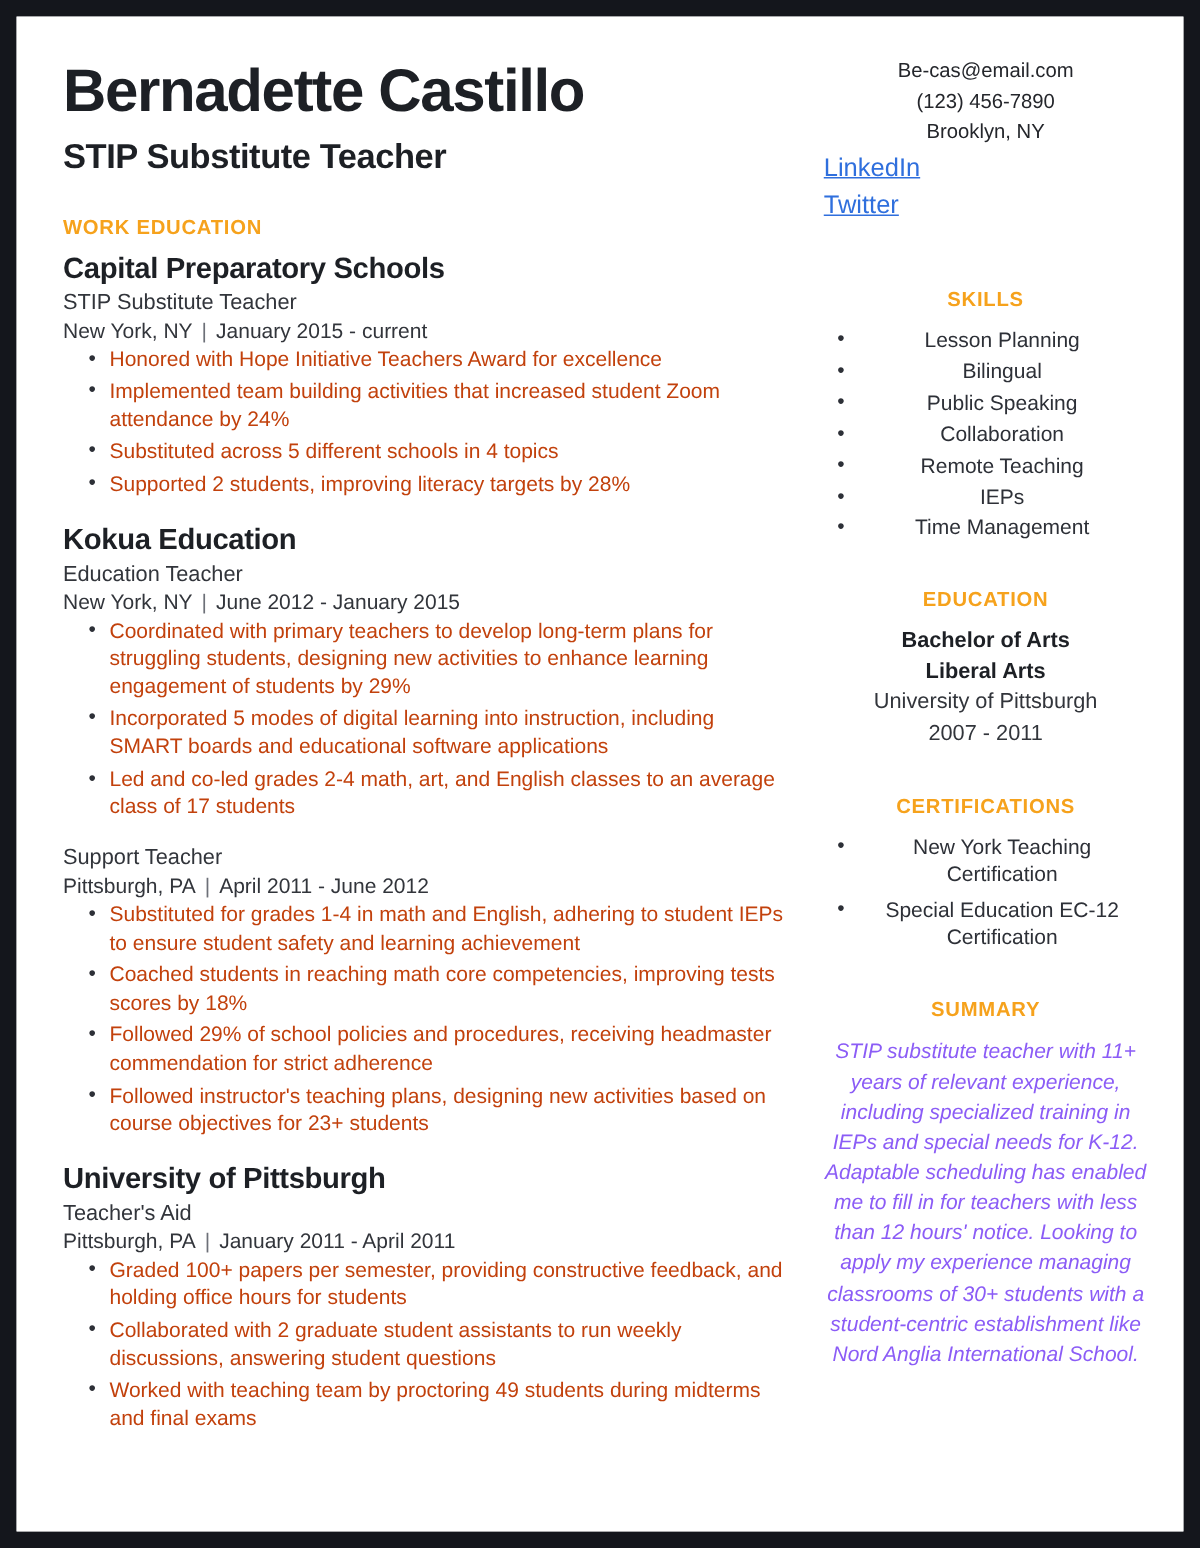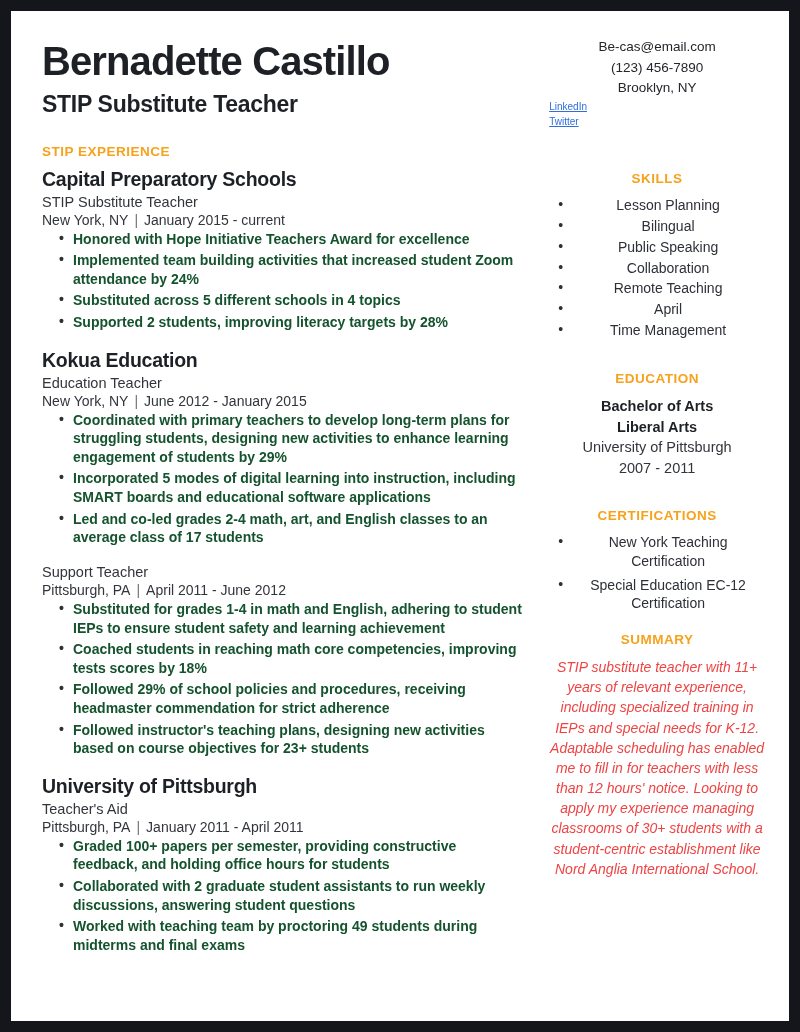--- a/index.html
+++ b/index.html
@@ -57,21 +57,21 @@
     margin: 8px 0 0 0;
   }
 
   
   .contact-line {
     font-size: 13.5px;
     color: #24262b;
     line-height: 1.52;
   }
   .contact-link {
-    font-size: 10px;
+    font-size: 17px;
     color: #2f6fdd;
     text-decoration: underline;
     line-height: 1.52;
     display: block;
     width: fit-content;
     cursor: pointer;
   }
 
   
   .sec-head {
@@ -109,24 +109,23 @@
     color: #6d7078;
   }
   ul.bullets {
     margin: 2px 0 0 0;
     padding-left: 31px;
     list-style: none;
   }
   ul.bullets li {
     position: relative;
     font-size: 14px;
-    color: #14532d;
+    color: #c2410c;
     line-height: 1.33;
     margin-bottom: 3px;
-    font-weight: bold;
   }
   ul.bullets li::before {
     content: "•";
     position: absolute;
     left: -14px;
     top: -1px;
     font-size: 14px;
     color: #2d3037;
   }
 
@@ -160,40 +159,40 @@
     line-height: 1.42;
   }
   .edu-line {
     font-size: 14.5px;
     color: #32353b;
     line-height: 1.42;
   }
   .summary-text {
     font-size: 14px;
     font-style: italic;
-    color: #ef4444;
+    color: #8b5cf6;
     line-height: 1.44;
     margin: 0;
   }
   .block-gap-edu { margin-top: 30px; }
   .block-gap-cert { margin-top: 30px; }
-  .block-gap-sum { margin-top: 20px; }
+  .block-gap-sum { margin-top: 32px; }
 </style>
 </head>
 <body>
 
 <div class="page">
   <div class="inner">
 
     <div class="col-left">
 
       <h1 class="name">Bernadette Castillo</h1>
       <h2 class="job-title">STIP Substitute Teacher</h2>
 
-      <h3 class="sec-head sec-head-left">STIP EXPERIENCE</h3>
+      <h3 class="sec-head sec-head-left">WORK EDUCATION</h3>
 
       <div class="job">
         <div class="org">Capital Preparatory Schools</div>
         <div class="role">STIP Substitute Teacher</div>
         <div class="meta">
           <span>New York, NY</span><span class="sep">|</span><span>January 2015 - current</span>
         </div>
         <ul class="bullets">
           <li>Honored with Hope Initiative Teachers Award for excellence</li>
           <li>Implemented team building activities that increased student Zoom attendance by 24%</li>
@@ -254,21 +253,21 @@
       </div>
 
       <div style="margin-top:42px;">
         <h3 class="sec-head sec-head-right">SKILLS</h3>
         <ul class="side-list">
           <li>Lesson Planning</li>
           <li>Bilingual</li>
           <li>Public Speaking</li>
           <li>Collaboration</li>
           <li>Remote Teaching</li>
-          <li>April</li>
+          <li>IEPs</li>
           <li>Time Management</li>
         </ul>
       </div>
 
       <div class="block-gap-edu">
         <h3 class="sec-head sec-head-right">EDUCATION</h3>
         <div class="edu-strong">Bachelor of Arts</div>
         <div class="edu-strong">Liberal Arts</div>
         <div class="edu-line">University of Pittsburgh</div>
         <div class="edu-line">2007 - 2011</div>

